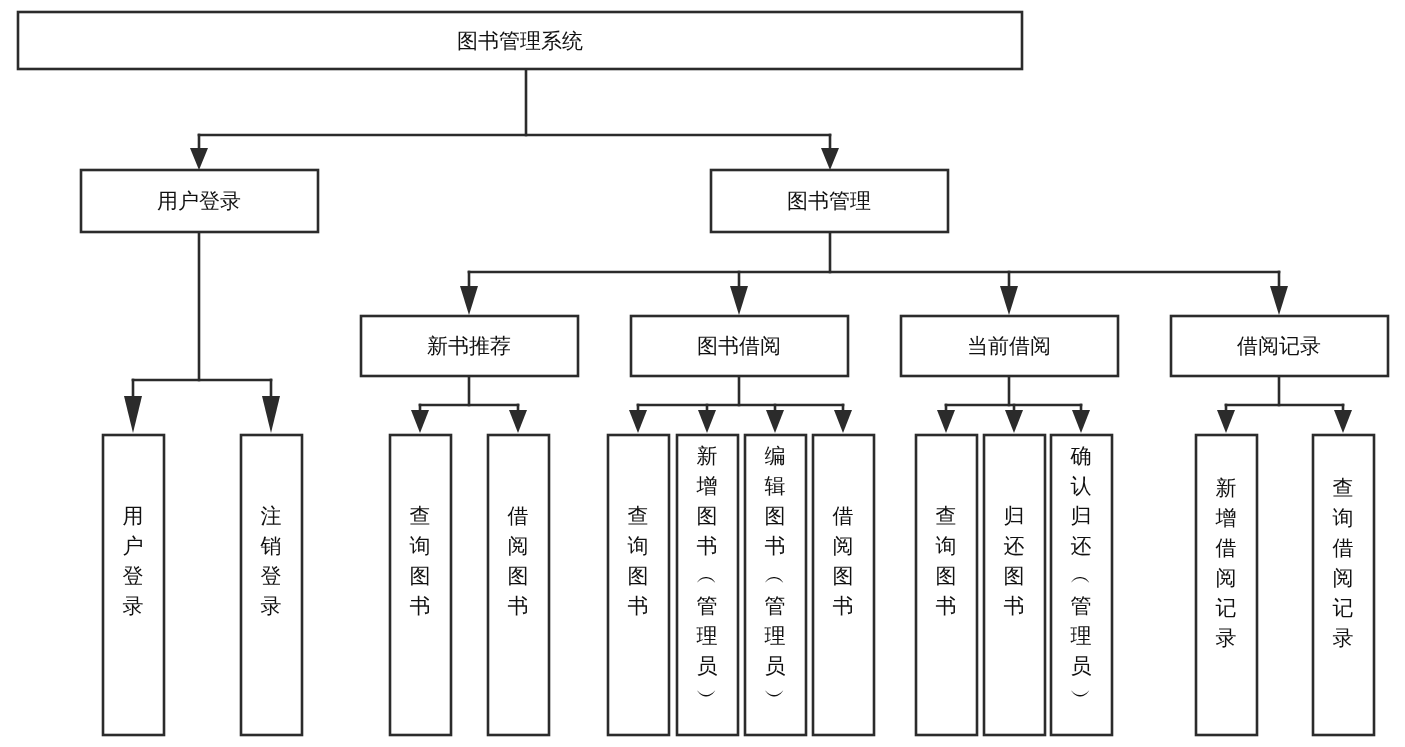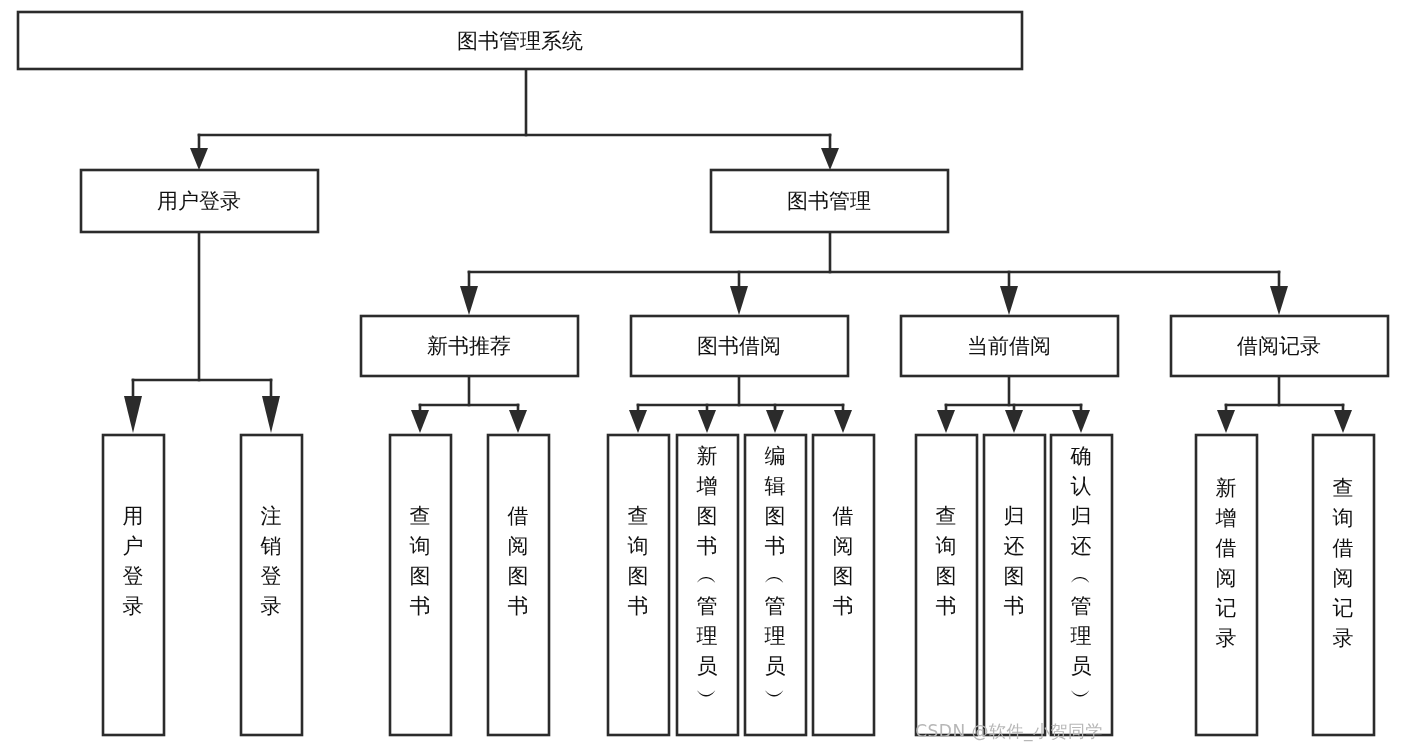--- a/index.html
+++ b/index.html
@@ -224,14 +224,13 @@
     <g>
       <rect class="node-box" x="1196" y="435" width="61" height="300"></rect>
       <text class="node-label-vertical" x="1226" y="495"><tspan x="1226" dy="0">新</tspan><tspan x="1226" dy="30">增</tspan><tspan x="1226" dy="30">借</tspan><tspan x="1226" dy="30">阅</tspan><tspan x="1226" dy="30">记</tspan><tspan x="1226" dy="30">录</tspan></text>
     </g>
     <g>
       <rect class="node-box" x="1313" y="435" width="61" height="300"></rect>
       <text class="node-label-vertical" x="1343" y="495"><tspan x="1343" dy="0">查</tspan><tspan x="1343" dy="30">询</tspan><tspan x="1343" dy="30">借</tspan><tspan x="1343" dy="30">阅</tspan><tspan x="1343" dy="30">记</tspan><tspan x="1343" dy="30">录</tspan></text>
     </g>
   </svg>
 
-  <div class="watermark">CSDN @软件_小贺同学</div>
 </div>
 
 </body></html>

